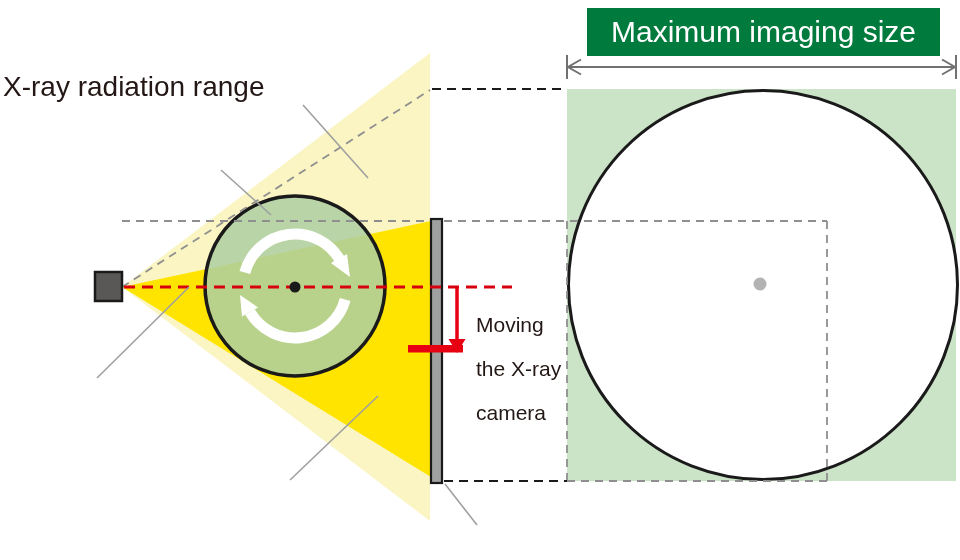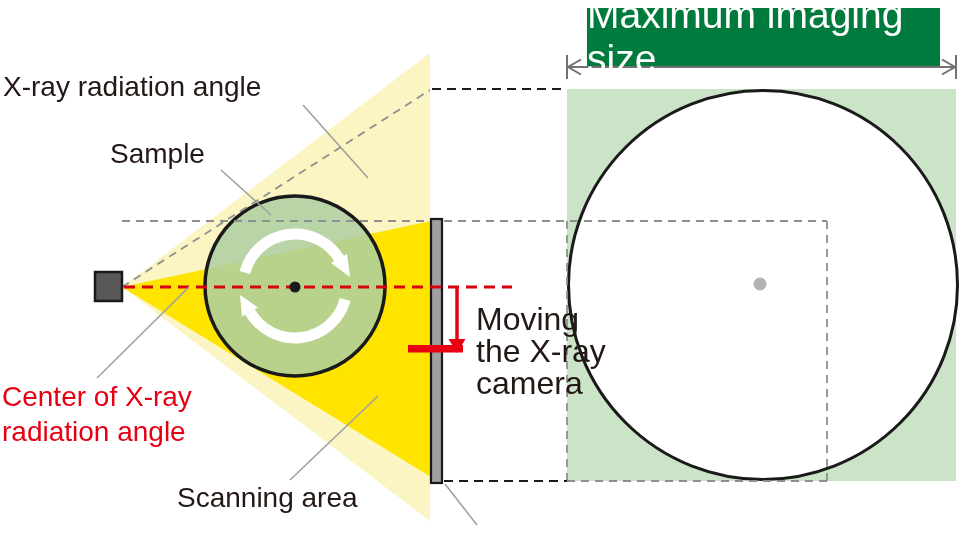--- a/index.html
+++ b/index.html
@@ -1,23 +1,23 @@
 <!DOCTYPE html>
 <html><head>
 <meta charset="utf-8">
 <style>
   html,body{margin:0;padding:0;background:#ffffff;}
   body{font-family:"Liberation Sans","DejaVu Sans",sans-serif;}
   #stage{position:relative;width:960px;height:560px;overflow:hidden;background:#ffffff;}
   #diagram-svg{position:absolute;left:0;top:0;}
   .lbl{position:absolute;color:#231815;font-size:28px;line-height:34px;white-space:pre-line;}
   .lbl.red{color:#e60012;line-height:35px;}
-  .lbl.moving{line-height:32px;font-size:32px;}
-  #banner{position:absolute;left:587px;top:8px;width:353px;height:58px;
-          background:#007a3d;color:#ffffff;font-size:39px;
+  .lbl.moving{line-height:44px;font-size:21px;}
+  #banner{position:absolute;left:587px;top:8px;width:353px;height:48px;
+          background:#007a3d;color:#ffffff;font-size:30px;
           display:flex;align-items:center;justify-content:center;}
 </style>
 </head>
 <body>
 
 <div id="stage">
 
   <svg id="diagram-svg" width="960" height="560" viewBox="0 0 960 560">
 
     <polygon points="122,287 430,53 430,521" fill="#faf5c2"></polygon>
@@ -76,22 +76,18 @@
       <line x1="956" y1="55" x2="956" y2="79"></line>
       <polyline points="581,59.5 568,67 581,74.5"></polyline>
       <polyline points="942,59.5 955,67 942,74.5"></polyline>
     </g>
   </svg>
 
   <div id="banner">
     <span>Maximum imaging size</span>
   </div>
 
-  <div class="lbl" style="left:3px;top:70px;">X-ray radiation angle</div>
-  <div class="lbl" style="left:110px;top:137px;">Sample</div>
-  <div class="lbl red" style="left:2px;top:379px;">Center of X-ray
-radiation angle</div>
-  <div class="lbl" style="left:177px;top:481px;">Scanning area</div>
+  <div class="lbl" style="left:3px;top:70px;">X-ray radiation range</div>
   <div class="lbl moving" style="left:476px;top:303px;">Moving
 the X-ray
 camera</div>
 
 </div>
 
 </body></html>

